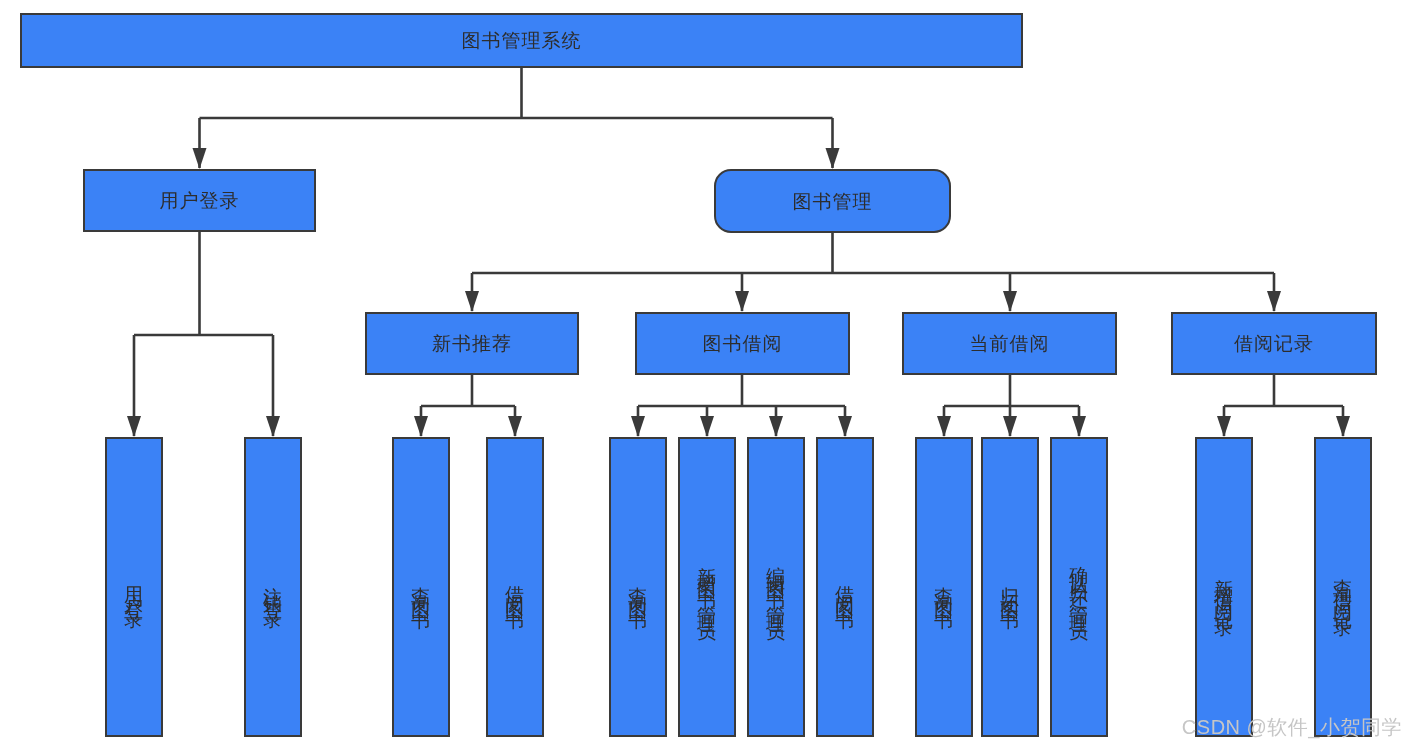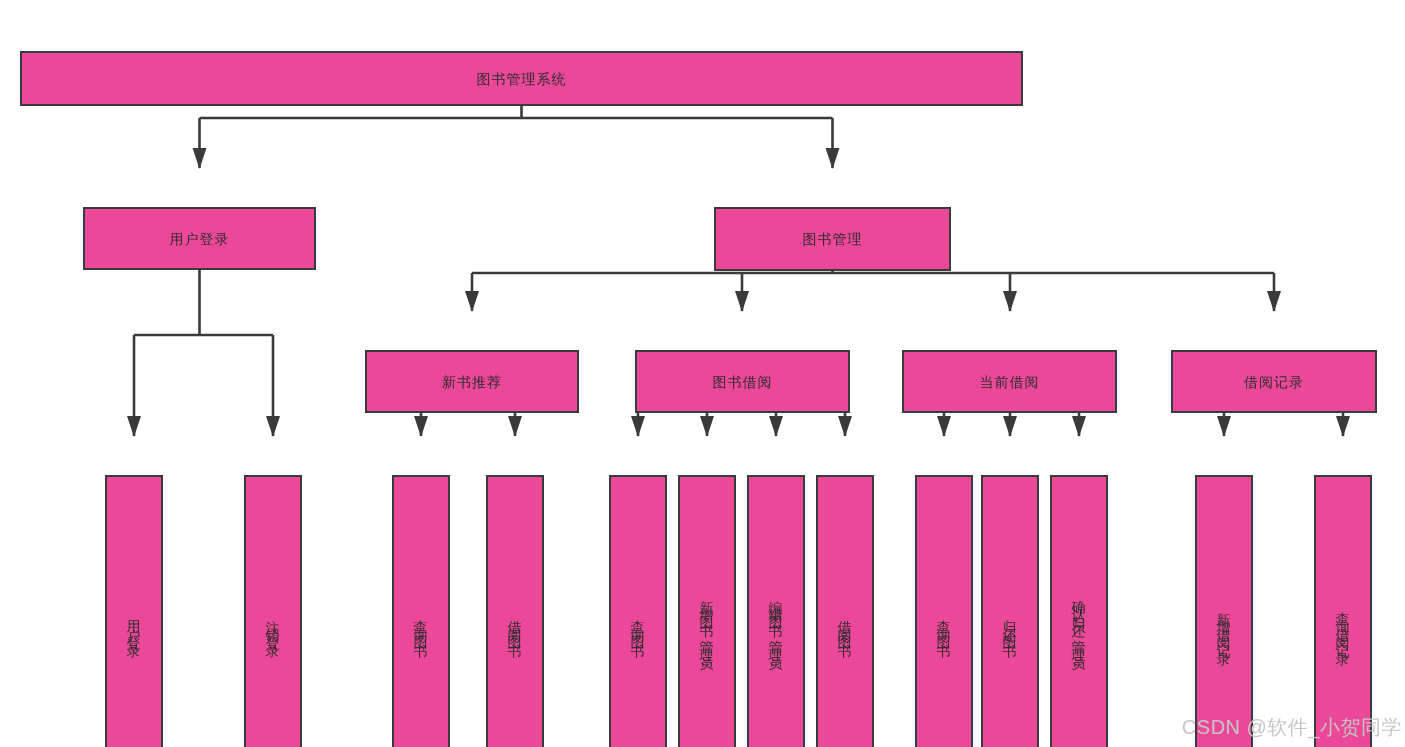--- a/index.html
+++ b/index.html
@@ -8,32 +8,31 @@
     width:1405px;height:747px;
     background:#ffffff;
     overflow:hidden;
     font-family:"Liberation Sans", sans-serif;
   }
   .wires{position:absolute;left:0;top:0;z-index:1;}
   .node{
     position:absolute;
     box-sizing:border-box;
     border:2.5px solid #3a3a3a;
-    background:#ec4899;
+    background:#3b82f6;
     color:#2d2d2d;
     display:flex;
     align-items:center;
     justify-content:center;
-    font-size:14px;
+    font-size:19px;
     line-height:1;
     letter-spacing:1px;
     z-index:2;
     text-align:center;
     white-space:nowrap;
-    margin-top:38px;
   }
   .vnode{
     writing-mode:vertical-rl;
     text-orientation:mixed;
     letter-spacing:8px;
     white-space:normal;
   }
   .watermark{
     position:absolute;
     right:3px;
@@ -80,21 +79,21 @@
       <polygon points="1010,437 1003,416 1017,416"></polygon>
       <polygon points="1079,437 1072,416 1086,416"></polygon>
       <polygon points="1224,437 1217,416 1231,416"></polygon>
       <polygon points="1343,437 1336,416 1350,416"></polygon>
     </g>
   </svg>
 
   <div class="node" style="left:20px;top:13px;width:1003px;height:55px;">图书管理系统</div>
 
   <div class="node" style="left:83px;top:169px;width:233px;height:63px;">用户登录</div>
-  <div class="node" style="left:714px;top:169px;width:237px;height:64px;">图书管理</div>
+  <div class="node" style="left:714px;top:169px;width:237px;height:64px;border-radius:17px;">图书管理</div>
 
   <div class="node" style="left:365px;top:312px;width:214px;height:63px;">新书推荐</div>
   <div class="node" style="left:635px;top:312px;width:215px;height:63px;">图书借阅</div>
   <div class="node" style="left:902px;top:312px;width:215px;height:63px;">当前借阅</div>
   <div class="node" style="left:1171px;top:312px;width:206px;height:63px;">借阅记录</div>
 
   <div class="node vnode" style="left:105px;top:437px;width:58px;height:300px;">用户登录</div>
   <div class="node vnode" style="left:244px;top:437px;width:58px;height:300px;">注销登录</div>
 
   <div class="node vnode" style="left:392px;top:437px;width:58px;height:300px;">查询图书</div>

